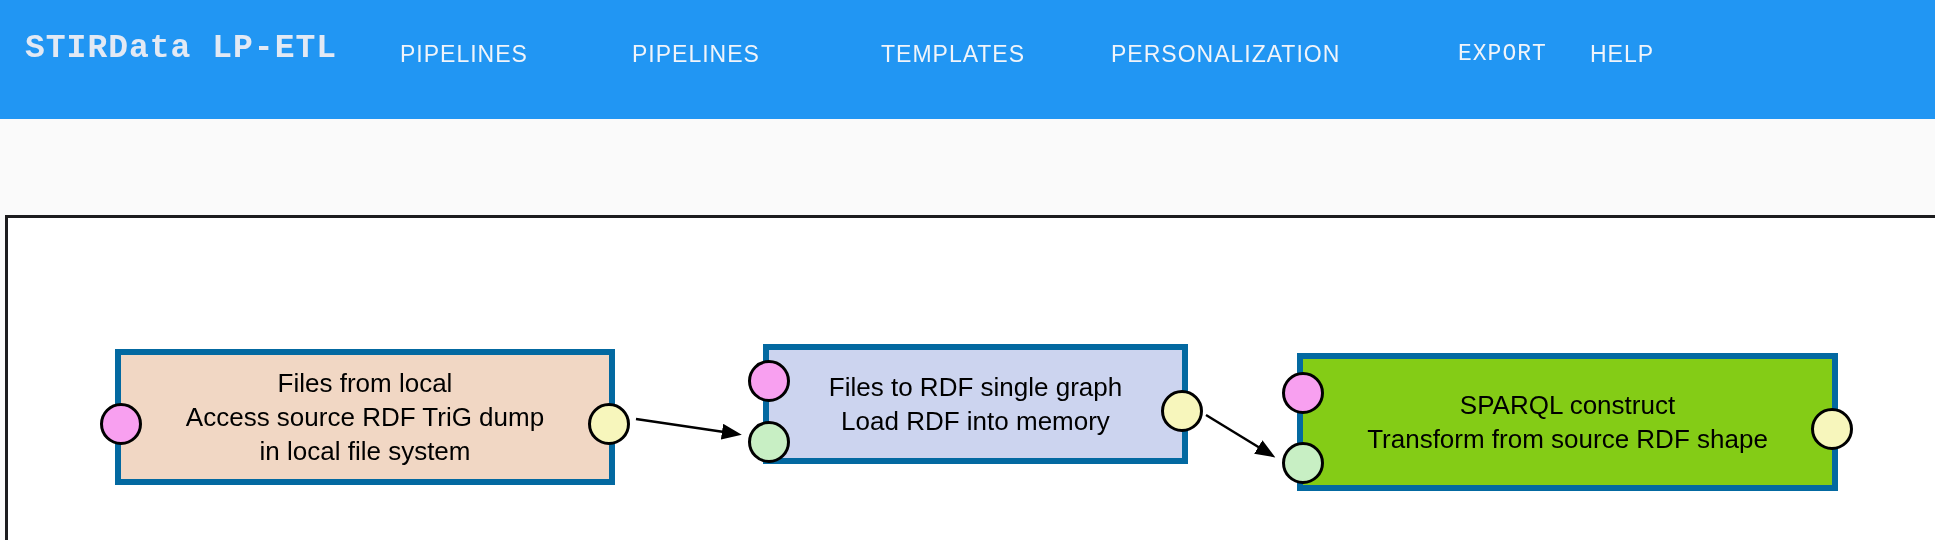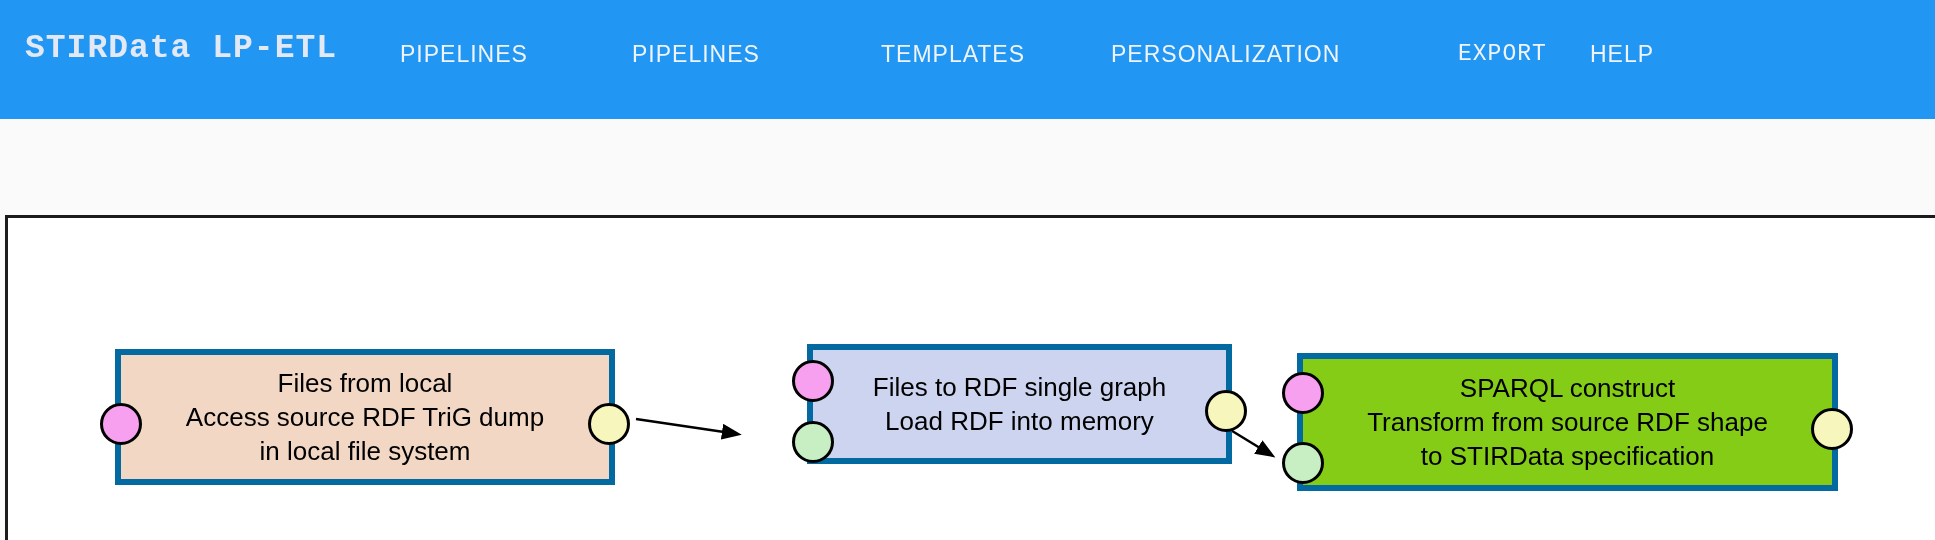--- a/index.html
+++ b/index.html
@@ -72,21 +72,21 @@
     border: 6px solid #0369a1;
     box-sizing: border-box;
     display: flex; flex-direction: column;
     justify-content: center;
     text-align: center;
     font-size: 26px; line-height: 34px;
     color: #000;
     cursor: default;
   }
   .node-1 { left: 107px;  top: 131px; width: 500px; height: 136px; }
-  .node-2 { left: 799px;  top: 126px; width: 425px; height: 120px; }
+  .node-2 { left: 755px;  top: 126px; width: 425px; height: 120px; }
   .node-3 { left: 1289px; top: 135px; width: 541px; height: 138px; }
 
   .port {
     position: absolute;
     width: 42px; height: 42px;
     border: 3px solid #000;
     border-radius: 50%;
     box-sizing: border-box;
   }
   .port.p-left  { left: -21px; }
@@ -146,20 +146,19 @@
       <div>Files to RDF single graph</div>
       <div>Load RDF into memory</div>
       <span class="port p-left n2-config" style="background-color: rgb(248, 160, 240);"></span>
       <span class="port p-left n2-input" style="background-color: rgb(200, 239, 196);"></span>
       <span class="port p-right n2-output" style="background-color: rgb(247, 246, 188);"></span>
     </div>
 
     <div class="node node-3" style="background-color: #84cc16;">
       <div>SPARQL construct</div>
       <div>Transform from source RDF shape</div>
-      <div>to STIRData specification</div>
       <span class="port p-left n3-config" style="background-color: rgb(248, 160, 240);"></span>
       <span class="port p-left n3-input" style="background-color: rgb(200, 239, 196);"></span>
       <span class="port p-right n3-output" style="background-color: rgb(247, 246, 188);"></span>
     </div>
 
   </div>
 </div>
 
 </body></html>

